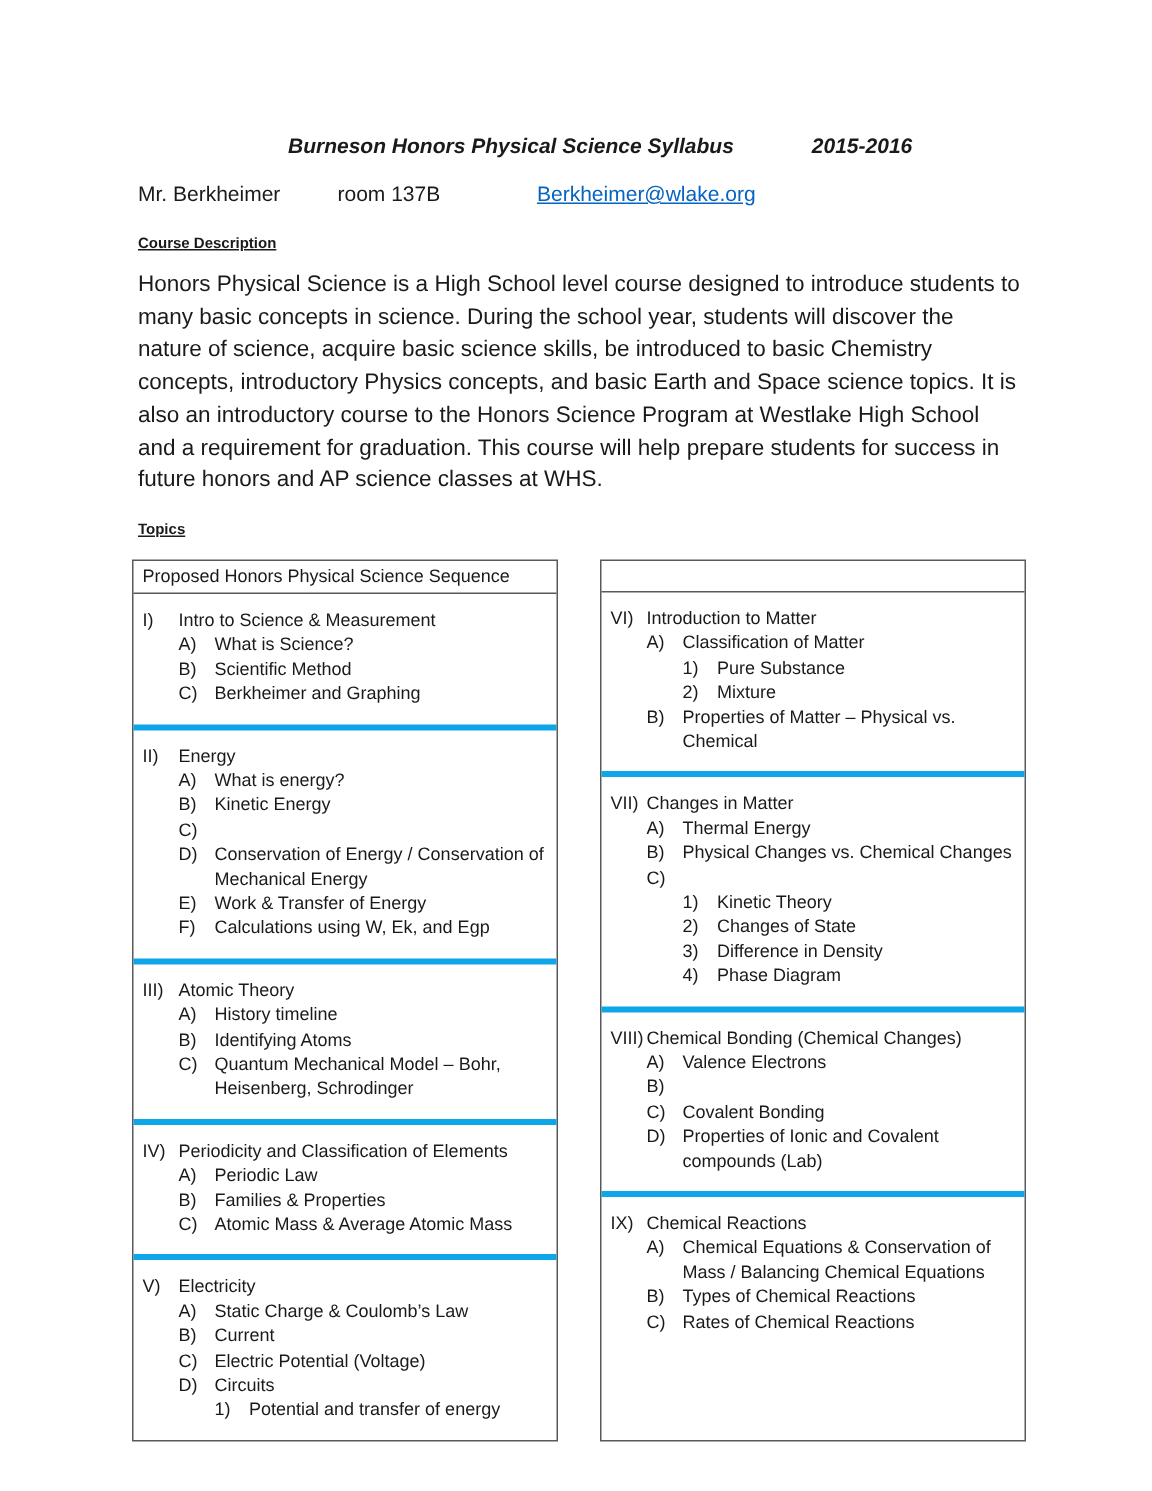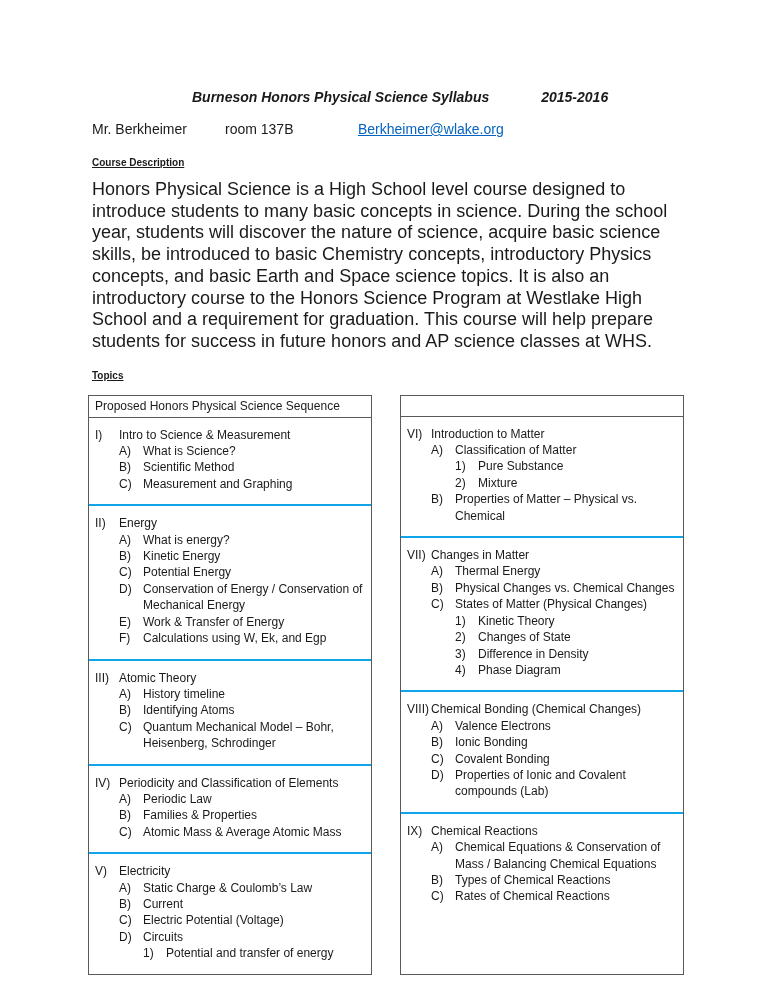--- a/index.html
+++ b/index.html
@@ -43,21 +43,21 @@
   .heading {
     font-weight: 700;
     text-decoration: underline;
     font-size: 10px;
     line-height: 17px;
     margin: 0 0 8px 0;
   }
   .desc {
     margin: 0 0 14px 0;
     width: 590px;
-    font-size: 18px;
+    font-size: 15px;
     line-height: 21.7px;
   }
   .heading.topics { margin-bottom: 11px; }
   .tables {
     display: flex;
     gap: 28px;
     margin-left: -4px;
   }
   .ttable {
     box-sizing: border-box;
@@ -66,21 +66,21 @@
     font-size: 12px;
   }
   .thead {
     box-sizing: border-box;
     min-height: 21px;
     padding: 2px 8px 3px 6px;
     border-bottom: 1px solid #595959;
     line-height: 16px;
   }
   .tsection { padding: 9px 8px 12px 6px; }
-  .tsection + .tsection { border-top: 2px solid #0ea5e9; }
+  .tsection + .tsection { border-top: 4px solid #0ea5e9; }
   .tline { display: flex; line-height: 16.4px; }
   .tline .marker { flex: 0 0 auto; }
   .tline .ttext { flex: 1 1 auto; }
   .lv0 { padding-left: 0; }
   .lv0 .marker { min-width: 24px; }
   .lv1 { padding-left: 24px; }
   .lv1 .marker { min-width: 24px; }
   .lv2 { padding-left: 48px; }
   .lv2 .marker { min-width: 23px; }
 </style>
@@ -117,39 +117,38 @@
           <div class="tline lv1">
             <span class="marker">A)</span>
             <span class="ttext">What is Science?</span>
           </div>
           <div class="tline lv1">
             <span class="marker">B)</span>
             <span class="ttext">Scientific Method</span>
           </div>
           <div class="tline lv1">
             <span class="marker">C)</span>
-            <span class="ttext">Measurement and Graphing</span>
+            <span class="ttext">Berkheimer and Graphing</span>
           </div>
         </div>
         <div class="tsection">
           <div class="tline lv0">
             <span class="marker">II)</span>
             <span class="ttext">Energy</span>
           </div>
           <div class="tline lv1">
             <span class="marker">A)</span>
             <span class="ttext">What is energy?</span>
           </div>
           <div class="tline lv1">
             <span class="marker">B)</span>
             <span class="ttext">Kinetic Energy</span>
           </div>
           <div class="tline lv1">
             <span class="marker">C)</span>
-            <span class="ttext">Potential Energy</span>
           </div>
           <div class="tline lv1">
             <span class="marker">D)</span>
             <span class="ttext">Conservation of Energy / Conservation of Mechanical Energy</span>
           </div>
           <div class="tline lv1">
             <span class="marker">E)</span>
             <span class="ttext">Work &amp; Transfer of Energy</span>
           </div>
           <div class="tline lv1">
@@ -252,21 +251,20 @@
           <div class="tline lv1">
             <span class="marker">A)</span>
             <span class="ttext">Thermal Energy</span>
           </div>
           <div class="tline lv1">
             <span class="marker">B)</span>
             <span class="ttext">Physical Changes  vs. Chemical Changes</span>
           </div>
           <div class="tline lv1">
             <span class="marker">C)</span>
-            <span class="ttext">States of Matter (Physical Changes)</span>
           </div>
           <div class="tline lv2">
             <span class="marker">1)</span>
             <span class="ttext">Kinetic Theory</span>
           </div>
           <div class="tline lv2">
             <span class="marker">2)</span>
             <span class="ttext">Changes of State</span>
           </div>
           <div class="tline lv2">
@@ -282,21 +280,20 @@
           <div class="tline lv0">
             <span class="marker">VIII)</span>
             <span class="ttext">Chemical Bonding (Chemical Changes)</span>
           </div>
           <div class="tline lv1">
             <span class="marker">A)</span>
             <span class="ttext">Valence Electrons</span>
           </div>
           <div class="tline lv1">
             <span class="marker">B)</span>
-            <span class="ttext">Ionic Bonding</span>
           </div>
           <div class="tline lv1">
             <span class="marker">C)</span>
             <span class="ttext">Covalent Bonding</span>
           </div>
           <div class="tline lv1">
             <span class="marker">D)</span>
             <span class="ttext">Properties of Ionic and Covalent compounds (Lab)</span>
           </div>
         </div>

